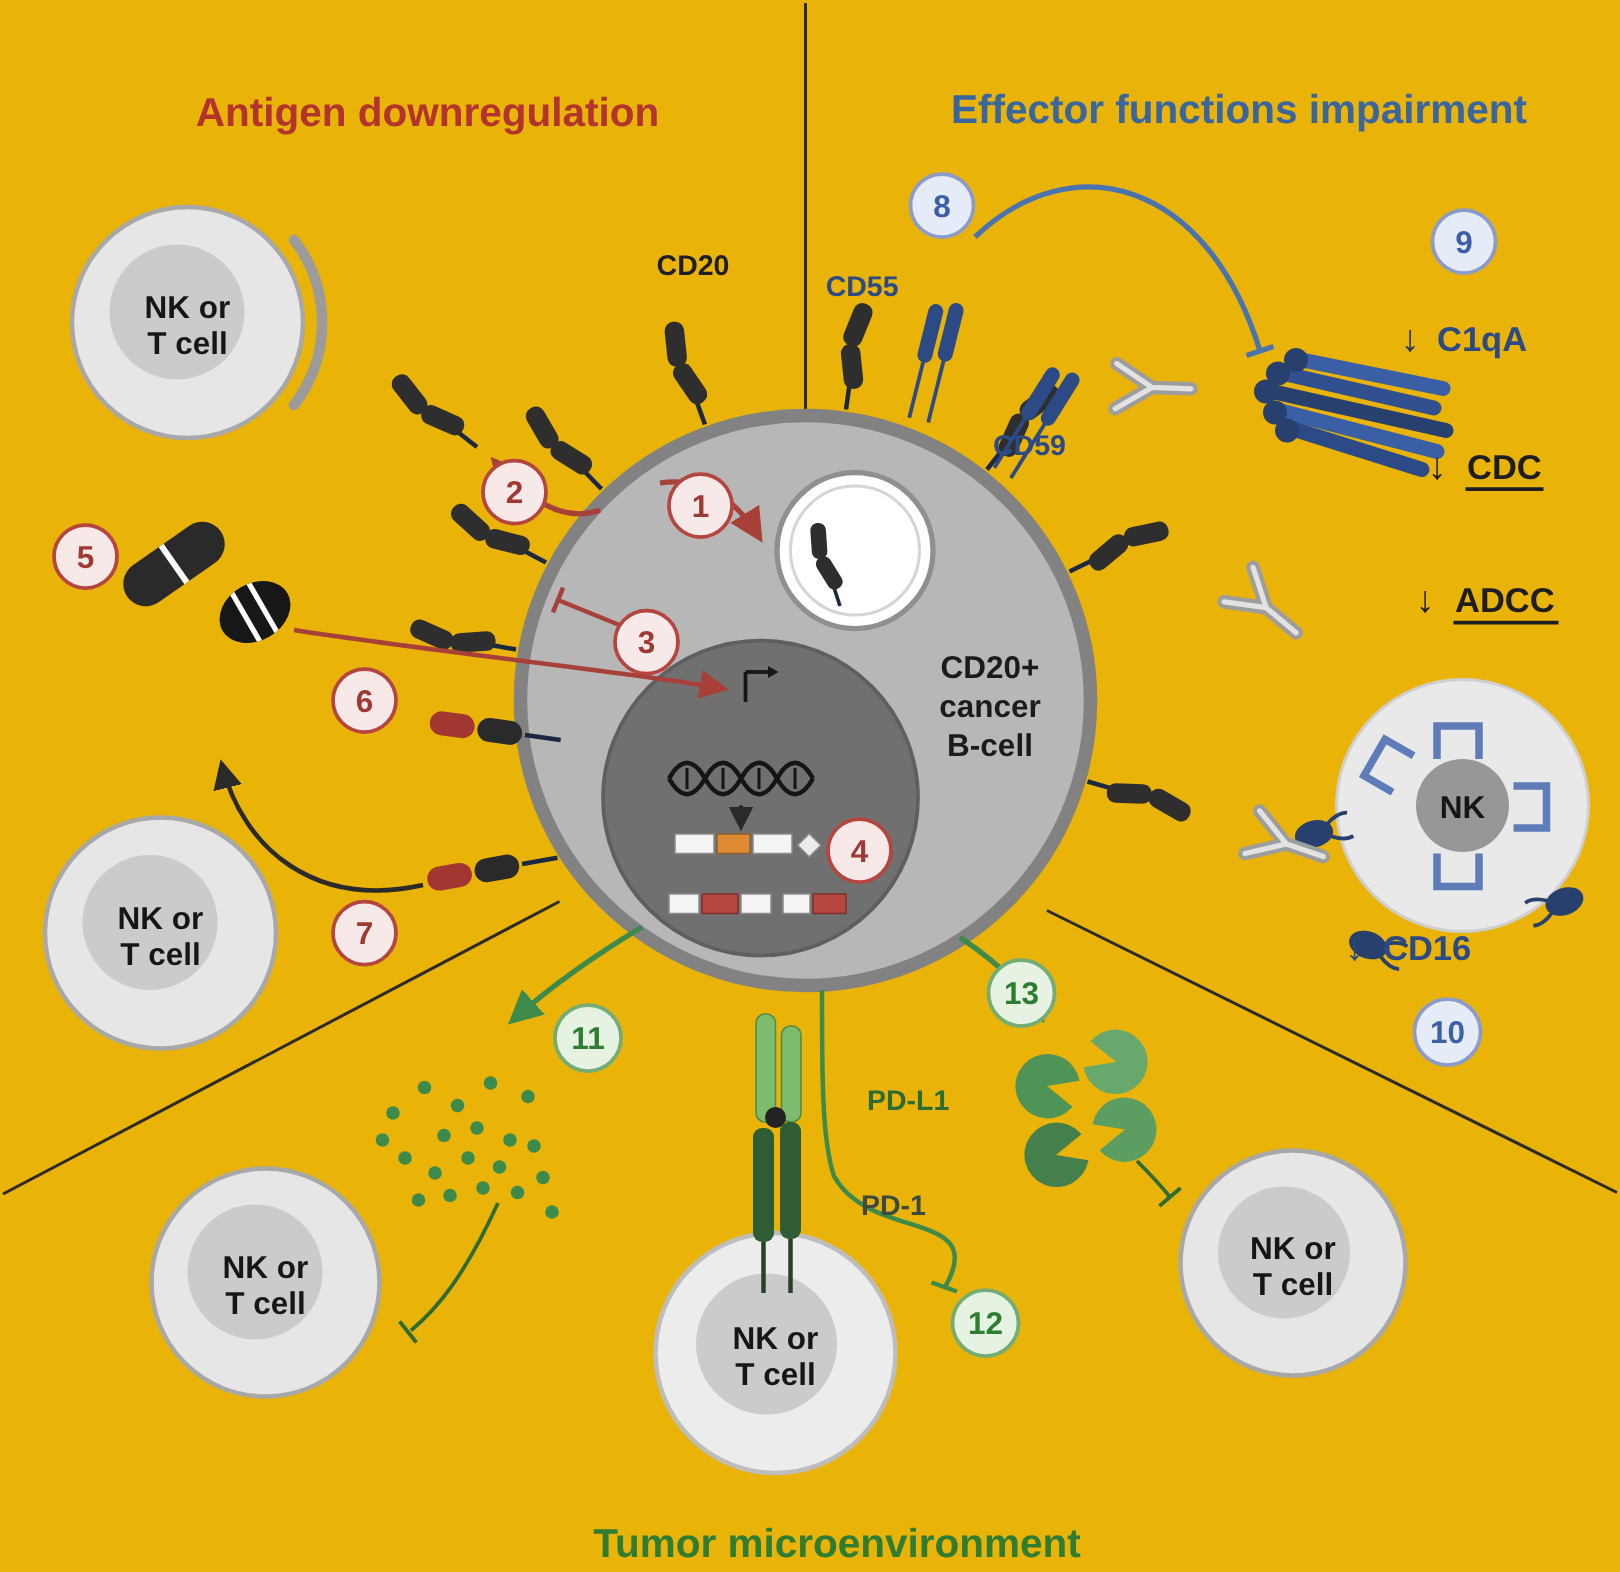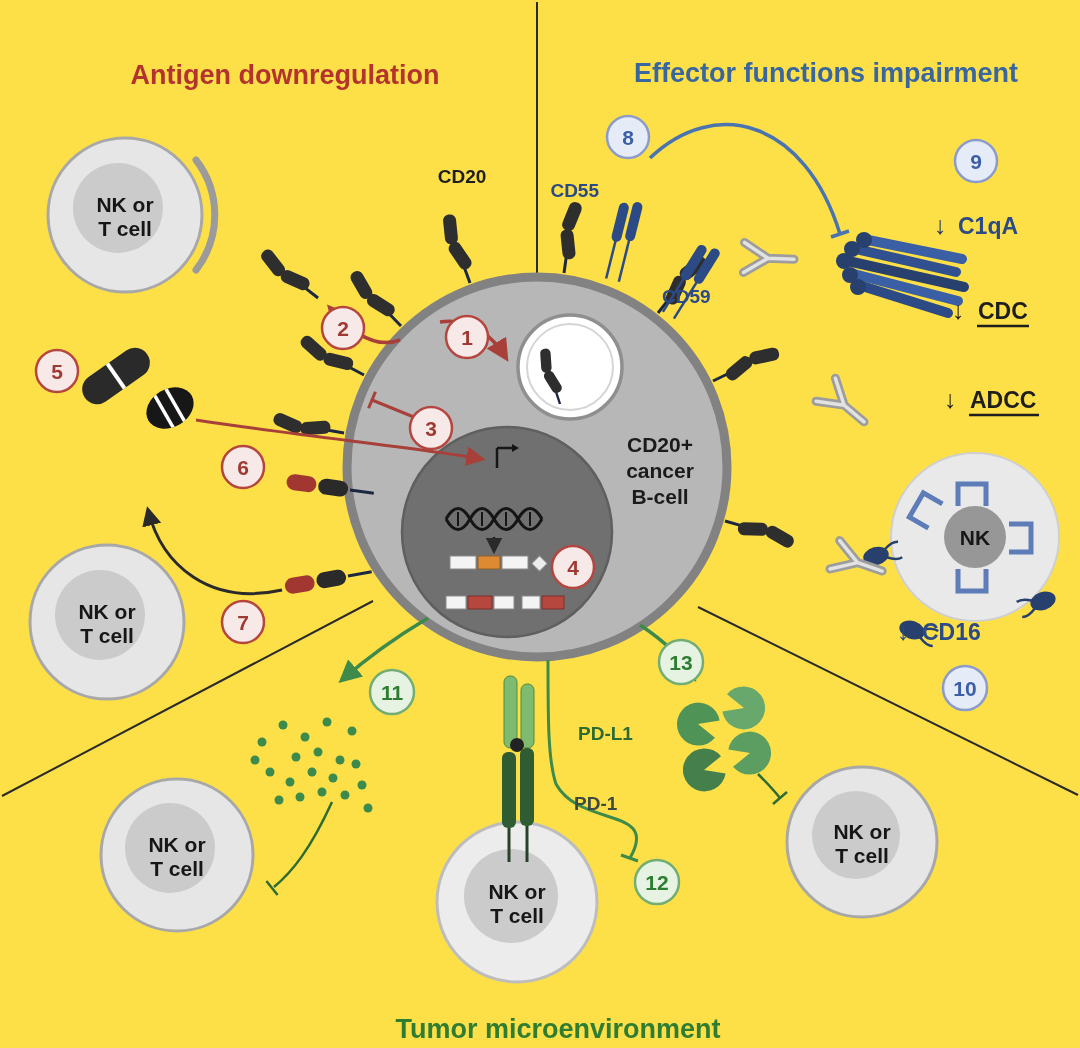--- a/index.html
+++ b/index.html
@@ -1,16 +1,16 @@
 <!DOCTYPE html>
 <html><head>
 <meta charset="utf-8">
 <style>
   html,body { margin:0; padding:0; background:#ffffff; }
-  .stage { position:relative; width:1080px; height:1048px; background:#fde047; overflow:hidden; }
+  .stage { position:relative; width:1080px; height:1048px; background:#eab308; overflow:hidden; }
   svg text { font-family:"Liberation Sans", sans-serif; }
   .title { font-size:27px; font-weight:700; text-anchor:middle; }
   .t-red { fill:#b3342e; } .t-blue { fill:#3a66a0; } .t-green { fill:#2e7d32; }
   .cell-text { font-size:21px; font-weight:700; fill:#1b1b1b; text-anchor:middle; }
   .nk-text { font-size:21px; font-weight:700; fill:#161616; text-anchor:middle; }
   .biglabel { font-size:23px; font-weight:700; }
   .smlabel { font-size:19px; font-weight:700; }
   .blue { fill:#2c4a86; } .ink { fill:#1e1e1e; }
   .green-d { fill:#2e6b33; } .gray-g { fill:#3d4a40; }
   .down { font-size:25px; font-weight:700; text-anchor:middle; }

